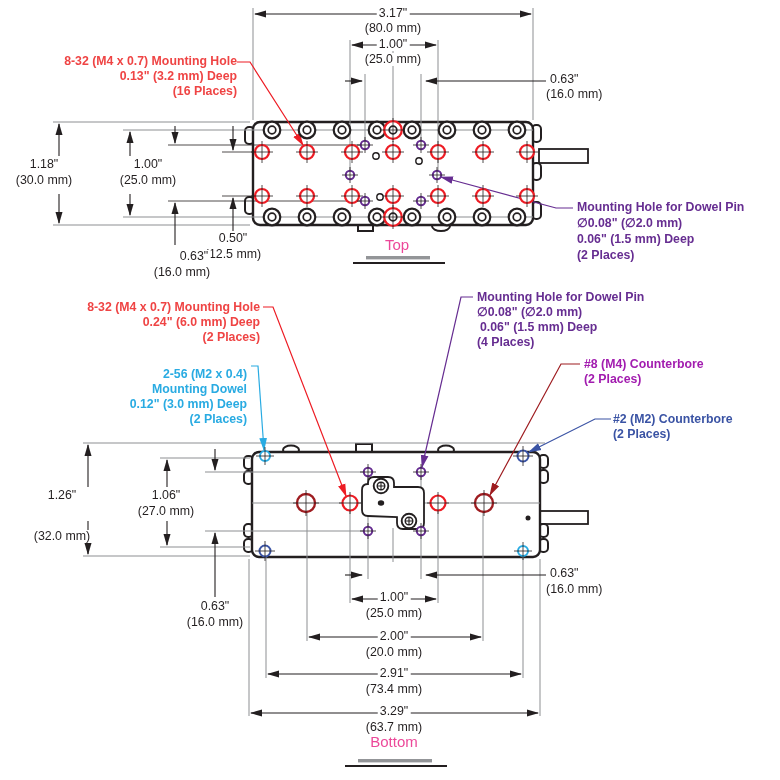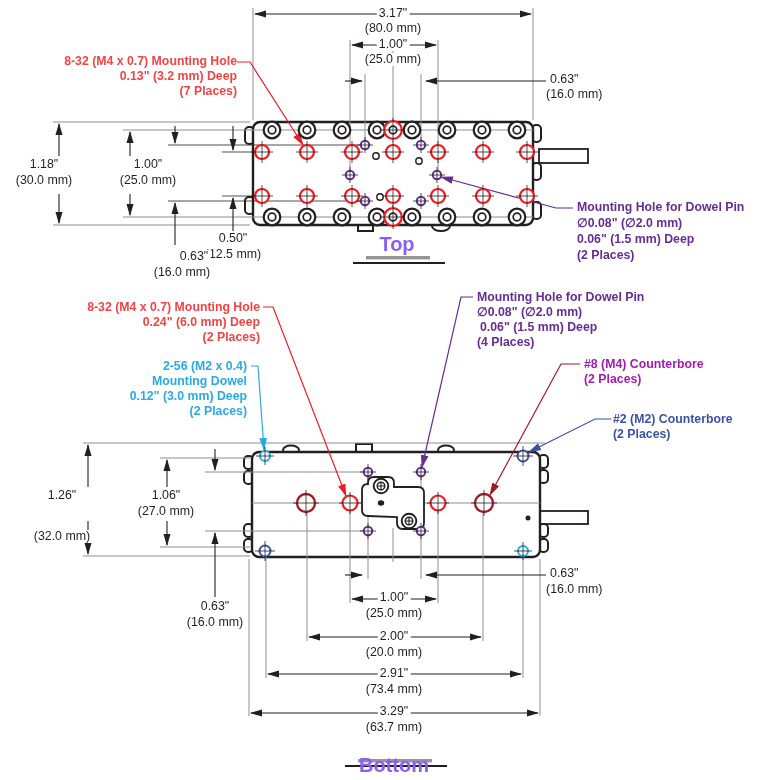--- a/index.html
+++ b/index.html
@@ -6,24 +6,24 @@
   #stage{position:relative;width:780px;height:780px;background:#fff;overflow:hidden;
          font-family:"Liberation Sans", sans-serif;}
   #stage svg{position:absolute;left:0;top:0;z-index:0;}
   .t{position:absolute;z-index:2;font-size:12.4px;line-height:13px;color:#231f20;white-space:nowrap;}
   .bg{background:#fff;padding:0 2px;}
   .ctr{transform:translateX(-50%);}
   .rr{text-align:right;}
   .callout{font-weight:bold;font-size:12.3px;line-height:13px;}
   .red{color:#ef4444;}
   .purple{color:#662d91;}
-  .cyan{color:#29abe2;}
+  .cyan{color:#29abe2;margin-top:8px;}
   .dkred{color:#a21caf;}
   .blue{color:#3a53a4;}
-  .viewlabel{font-weight:bold;font-size:20px;color:#8b5cf6;}
+  .viewlabel{font-weight:normal;font-size:15px;color:#ec4899;}
 </style>
 </head>
 <body>
 
 <div id="stage">
 
 <svg width="780" height="780" viewBox="0 0 780 780">
   <defs>
     <marker id="mB" viewBox="0 0 11 8" refX="10" refY="4" markerWidth="11" markerHeight="8" orient="auto">
           <path d="M0,0.8 L11,4 L0,7.2 Z" fill="#231f20"></path>
@@ -265,21 +265,21 @@
 
 <div class="t ctr bg" style="left:393px;top:7px">3.17"</div>
 <div class="t ctr bg" style="left:393px;top:22px">(80.0 mm)</div>
 <div class="t ctr bg" style="left:393px;top:38px">1.00"</div>
 <div class="t ctr bg" style="left:393px;top:53px">(25.0 mm)</div>
 <div class="t" style="left:550px;top:73px">0.63"</div>
 <div class="t" style="left:546px;top:88px">(16.0 mm)</div>
 
 <div class="t callout red rr" style="right:543px;top:55px">8-32 (M4 x 0.7) Mounting Hole</div>
 <div class="t callout red rr" style="right:543px;top:70px">0.13" (3.2 mm) Deep</div>
-<div class="t callout red rr" style="right:543px;top:85px">(7 Places)</div>
+<div class="t callout red rr" style="right:543px;top:85px">(16 Places)</div>
 
 <div class="t callout purple" style="left:577px;top:201px">Mounting Hole for Dowel Pin</div>
 <div class="t callout purple" style="left:577px;top:217px">∅0.08" (∅2.0 mm)</div>
 <div class="t callout purple" style="left:577px;top:233px">0.06" (1.5 mm) Deep</div>
 <div class="t callout purple" style="left:577px;top:249px">(2 Places)</div>
 
 <div class="t ctr bg" style="left:44px;top:158px">1.18"</div>
 <div class="t ctr bg" style="left:44px;top:174px">(30.0 mm)</div>
 <div class="t ctr bg" style="left:148px;top:158px">1.00"</div>
 <div class="t ctr bg" style="left:148px;top:174px">(25.0 mm)</div>
@@ -320,15 +320,15 @@
 <div class="t" style="left:546px;top:583px">(16.0 mm)</div>
 <div class="t ctr bg" style="left:394px;top:591px">1.00"</div>
 <div class="t ctr bg" style="left:394px;top:607px">(25.0 mm)</div>
 <div class="t ctr bg" style="left:394px;top:630px">2.00"</div>
 <div class="t ctr bg" style="left:394px;top:646px">(20.0 mm)</div>
 <div class="t ctr bg" style="left:394px;top:667px">2.91"</div>
 <div class="t ctr bg" style="left:394px;top:683px">(73.4 mm)</div>
 <div class="t ctr bg" style="left:394px;top:705px">3.29"</div>
 <div class="t ctr bg" style="left:394px;top:721px">(63.7 mm)</div>
 
-<div class="t ctr viewlabel" style="left:394px;top:759px">Bottom</div>
+<div class="t ctr viewlabel" style="left:394px;top:735px">Bottom</div>
 
 </div>
 
 </body></html>

